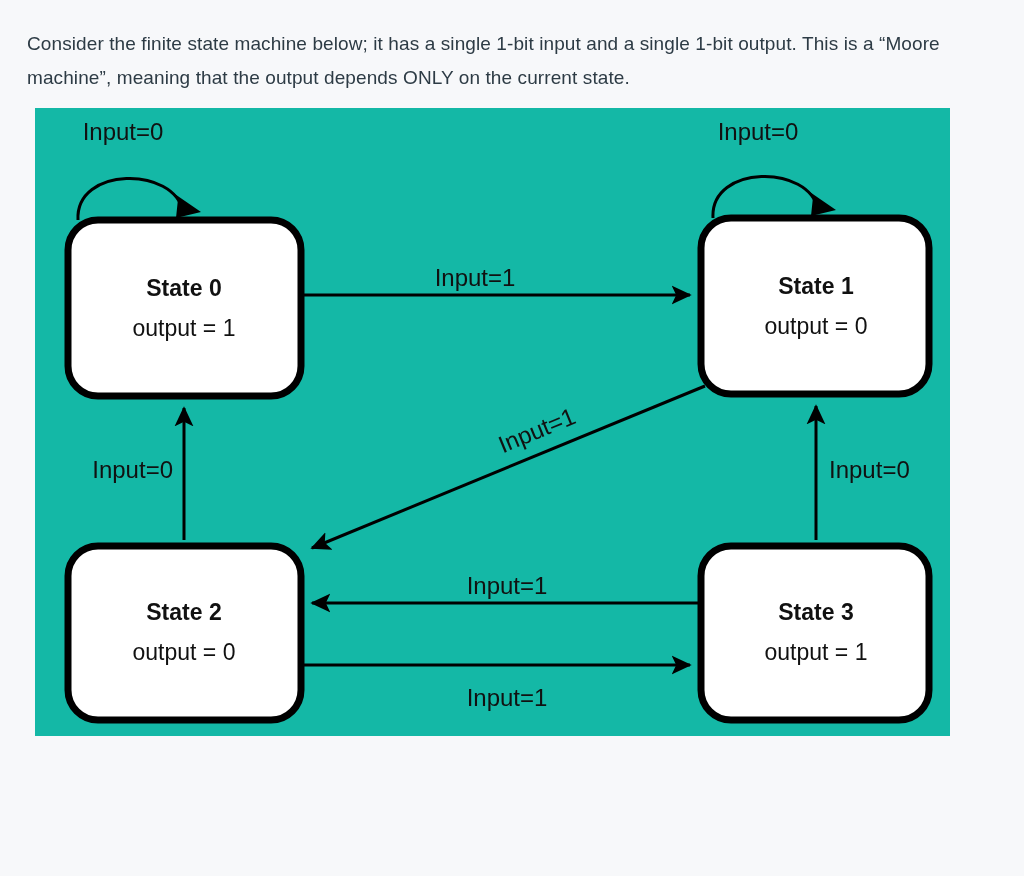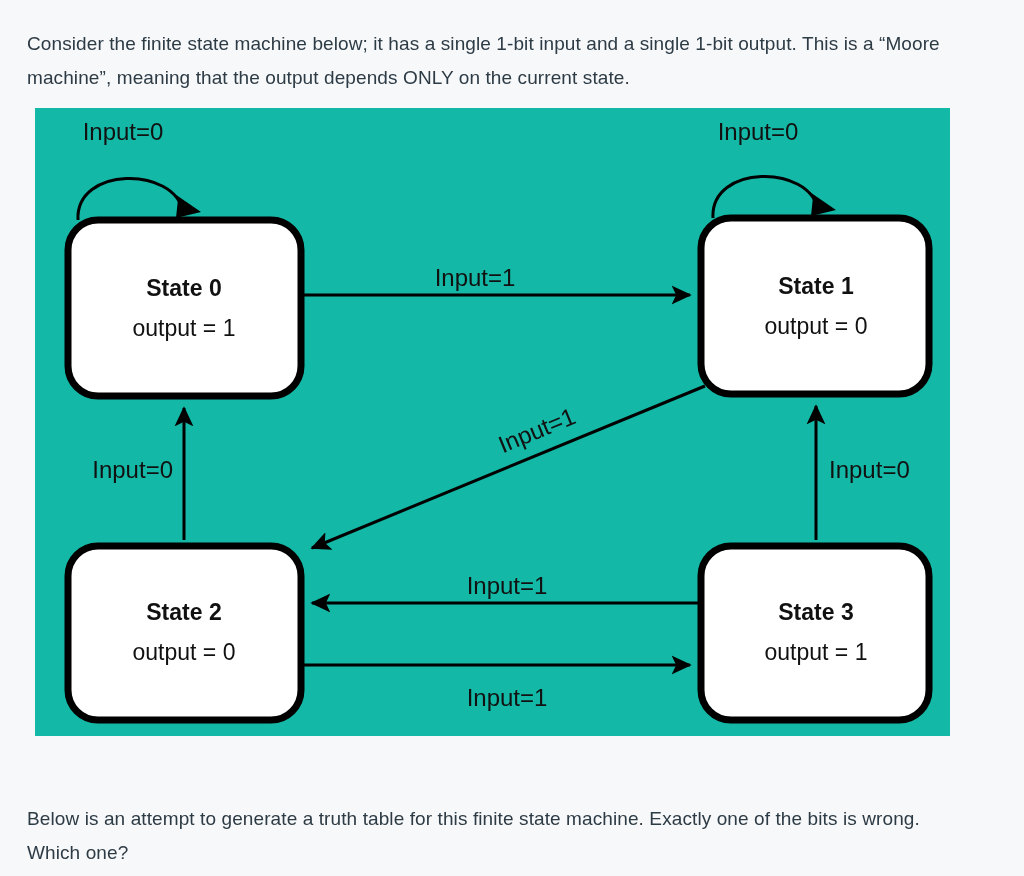--- a/index.html
+++ b/index.html
@@ -156,15 +156,14 @@
 
       <g>
         <rect class="state-box" x="666" y="438" width="228" height="174" rx="30" ry="30"></rect>
         <text class="state-label-title" x="781" y="512" text-anchor="middle">State 3</text>
         <text class="state-label-output" x="781" y="552" text-anchor="middle">output = 1</text>
       </g>
 
     </svg>
   </div>
 
-  <p class="prose" id="closing-text">Below is an attempt to generate a truth table for this finite state machine. Exactly one of the bits is wrong. Which one?</p>
 
 </div>
 
 </body></html>

